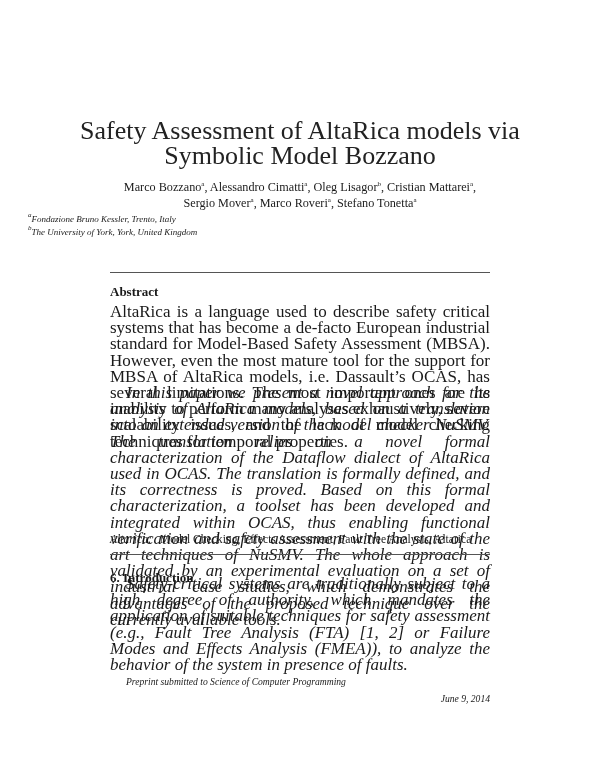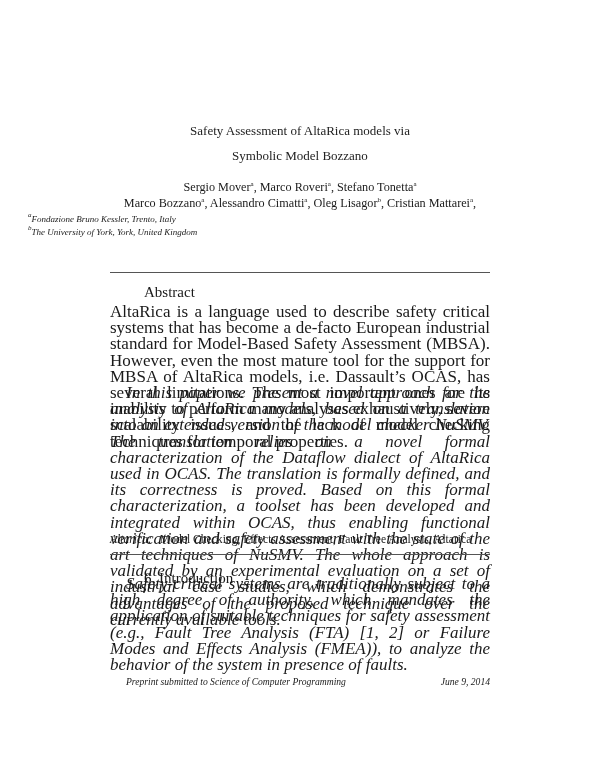--- a/index.html
+++ b/index.html
@@ -4,42 +4,42 @@
   <style>
     html, body { margin: 0; padding: 0; background: #ffffff; }
     body {
       width: 600px; height: 776px; position: relative; overflow: hidden;
       font-family: "Liberation Serif", "DejaVu Serif", serif;
       color: #1a1a1a;
     }
     .page { position: absolute; left: 0; top: 0; width: 600px; height: 776px; }
     .title {
       position: absolute; left: 0; width: 600px; top: 118px;
-      text-align: center; font-size: 13px; line-height: 25px; color: #222;
+      text-align: center; font-size: 26px; line-height: 25px; color: #222;
     }
     .title span { display: block; }
     .authors {
       position: absolute; left: 0; width: 600px; top: 179px;
       text-align: center; font-size: 12.2px; line-height: 16px;
     }
     .authors span { display: block; }
     sup { font-size: 7px; vertical-align: 5px; line-height: 0; }
     .affils {
       position: absolute; left: 0; width: 600px; top: 213px;
       text-align: left; font-size: 9px; line-height: 13px; font-style: italic; padding-left: 28px;
     }
     .affils span { display: block; }
     .rule {
       position: absolute; left: 110px; width: 380px; height: 0;
       border-top: 1.2px solid #555;
     }
     .rule.top { top: 272px; }
     .rule.bottom { top: 554px; }
     .heading {
-      position: absolute; left: 110px; font-weight: normal; font-size: 15px; margin-left: 34px;
+      position: absolute; left: 110px; font-weight: bold; font-size: 13px;
     }
     .abstract-heading { top: 284px; }
     .text {
       position: absolute; left: 110px; width: 380px;
       font-size: 17px; line-height: 16.2px; text-align: justify;
     }
     .text p { margin: 0; }
     .text p.indent { text-indent: 16px; }
     .abs1 { top: 304px; }
     .abs2 { top: 385px; font-style: italic; }
@@ -48,43 +48,43 @@
       font-size: 11.6px; line-height: 14px; white-space: nowrap;
     }
     .keywords .kw-label { font-style: italic; margin-right: 8px; }
     .intro-heading { top: 570px; }
     .intro-text { top: 576px; font-style: italic; }
     .footer {
       position: absolute; left: 110px; width: 380px; top: 676px;
       font-size: 9.6px; font-style: italic;
     }
     .footer .left { position: absolute; left: 16px; top: 0; white-space: nowrap; }
-    .footer .right { position: absolute; right: 0; top: 0; white-space: nowrap; }
+    .footer .right { position: absolute; right: 0; top: 17px; white-space: nowrap; }
   </style>
 </head>
 <body>
 
 <div class="page">
 
   <div class="title">
     <span>Safety Assessment of AltaRica models via</span>
     <span>Symbolic Model Bozzano</span>
   </div>
 
   <div class="authors">
     <span>
-      <span style="display:inline">Sergio Mover</span><sup>a</sup>,
-      <span style="display:inline">Marco Roveri</span><sup>a</sup>,
-      <span style="display:inline">Stefano Tonetta</span><sup>a</sup>
-    </span>
-    <span>
       <span style="display:inline">Marco Bozzano</span><sup>a</sup>,
       <span style="display:inline">Alessandro Cimatti</span><sup>a</sup>,
       <span style="display:inline">Oleg Lisagor</span><sup>b</sup>,
       <span style="display:inline">Cristian Mattarei</span><sup>a</sup>,
+    </span>
+    <span>
+      <span style="display:inline">Sergio Mover</span><sup>a</sup>,
+      <span style="display:inline">Marco Roveri</span><sup>a</sup>,
+      <span style="display:inline">Stefano Tonetta</span><sup>a</sup>
     </span>
   </div>
 
   <div class="affils">
     <span><sup>a</sup><span style="display:inline">Fondazione Bruno Kessler, Trento, Italy</span></span>
     <span><sup>b</sup><span style="display:inline">The University of York, York, United Kingdom</span></span>
   </div>
 
   <div class="rule top"></div>
 

